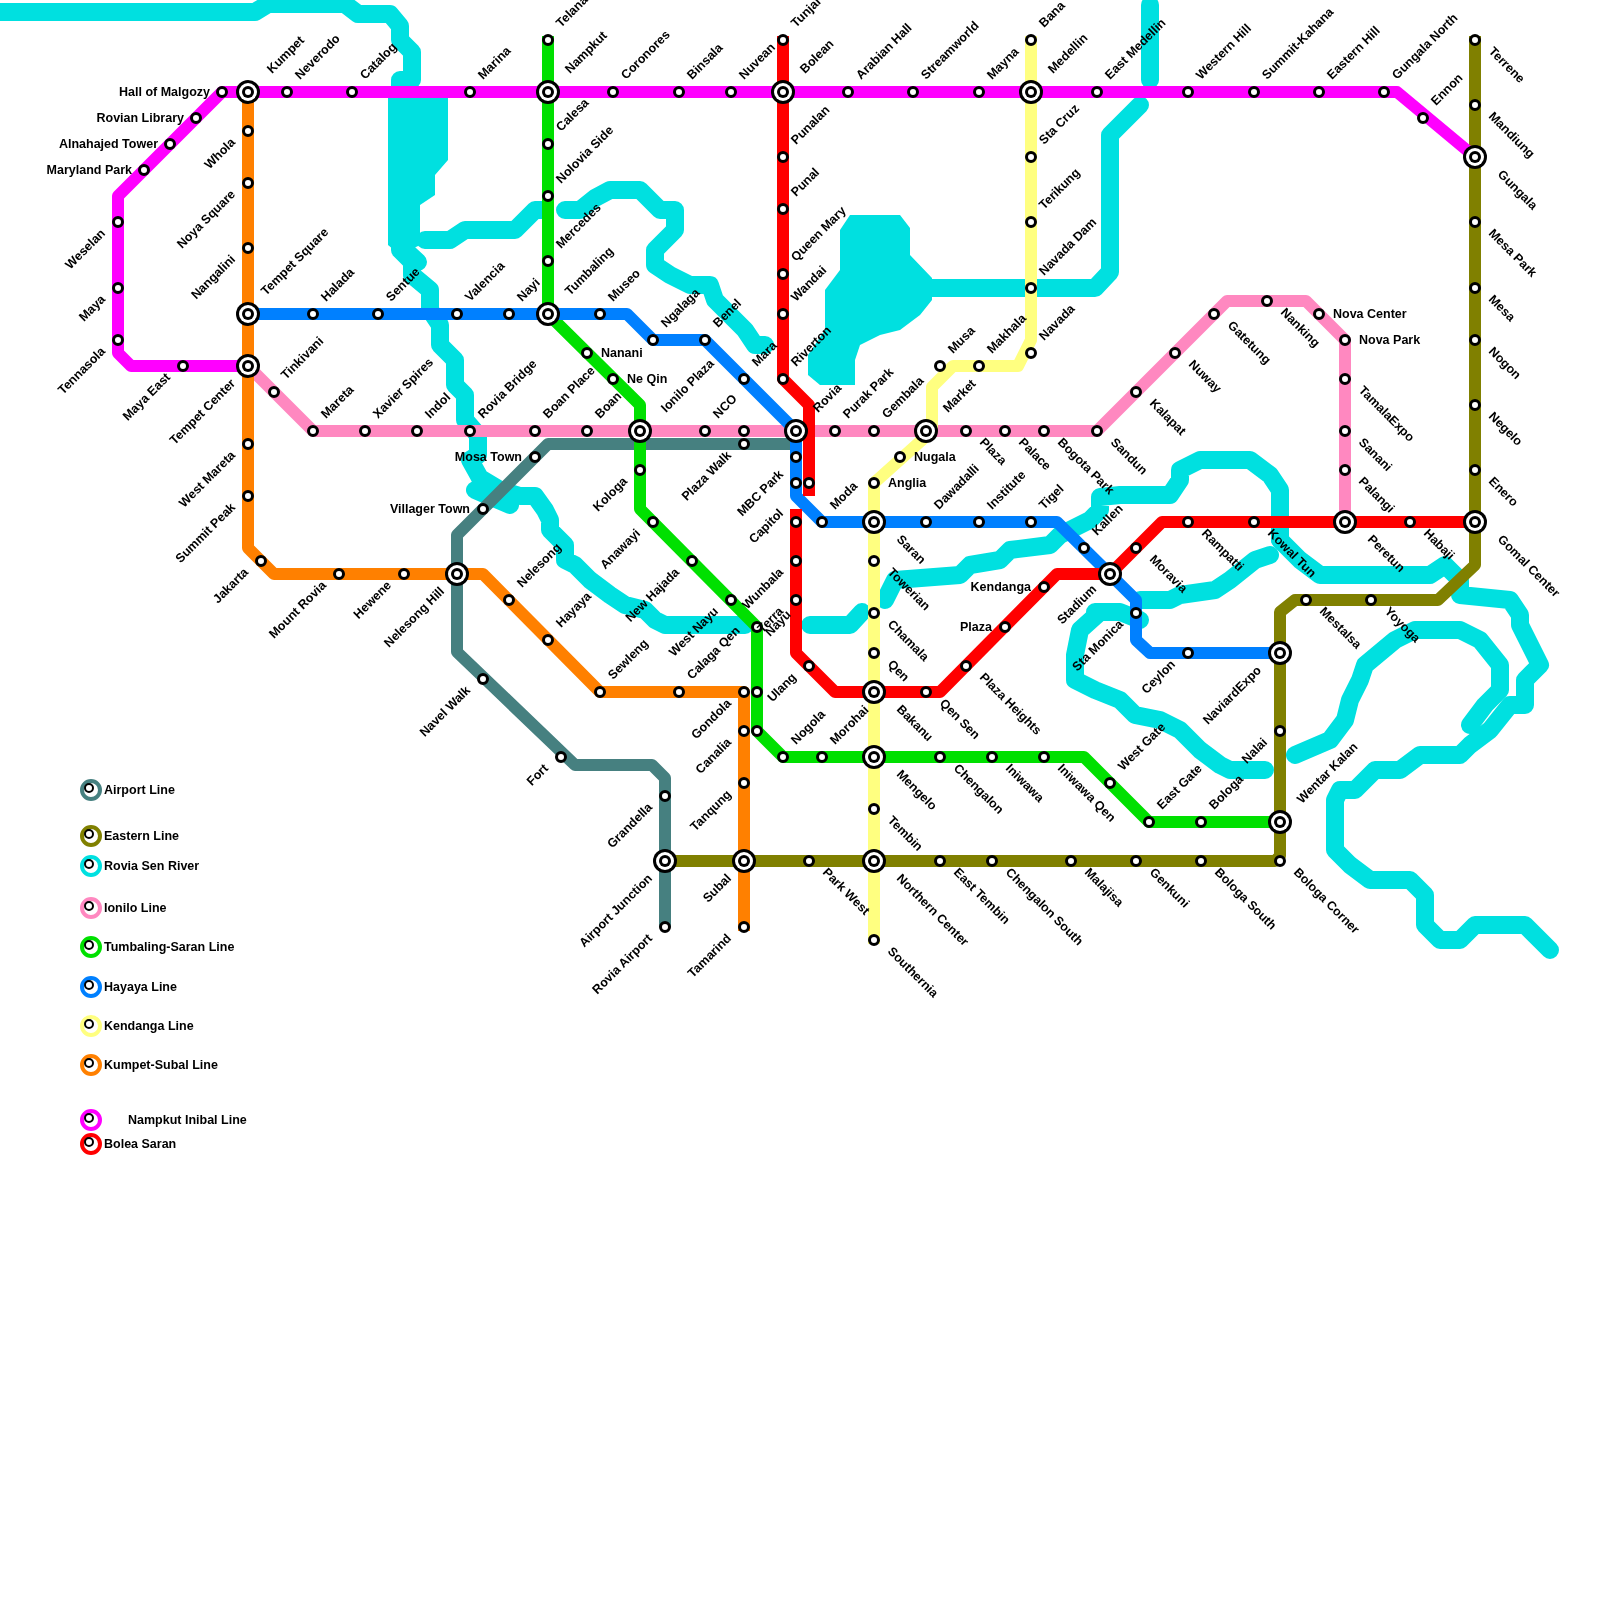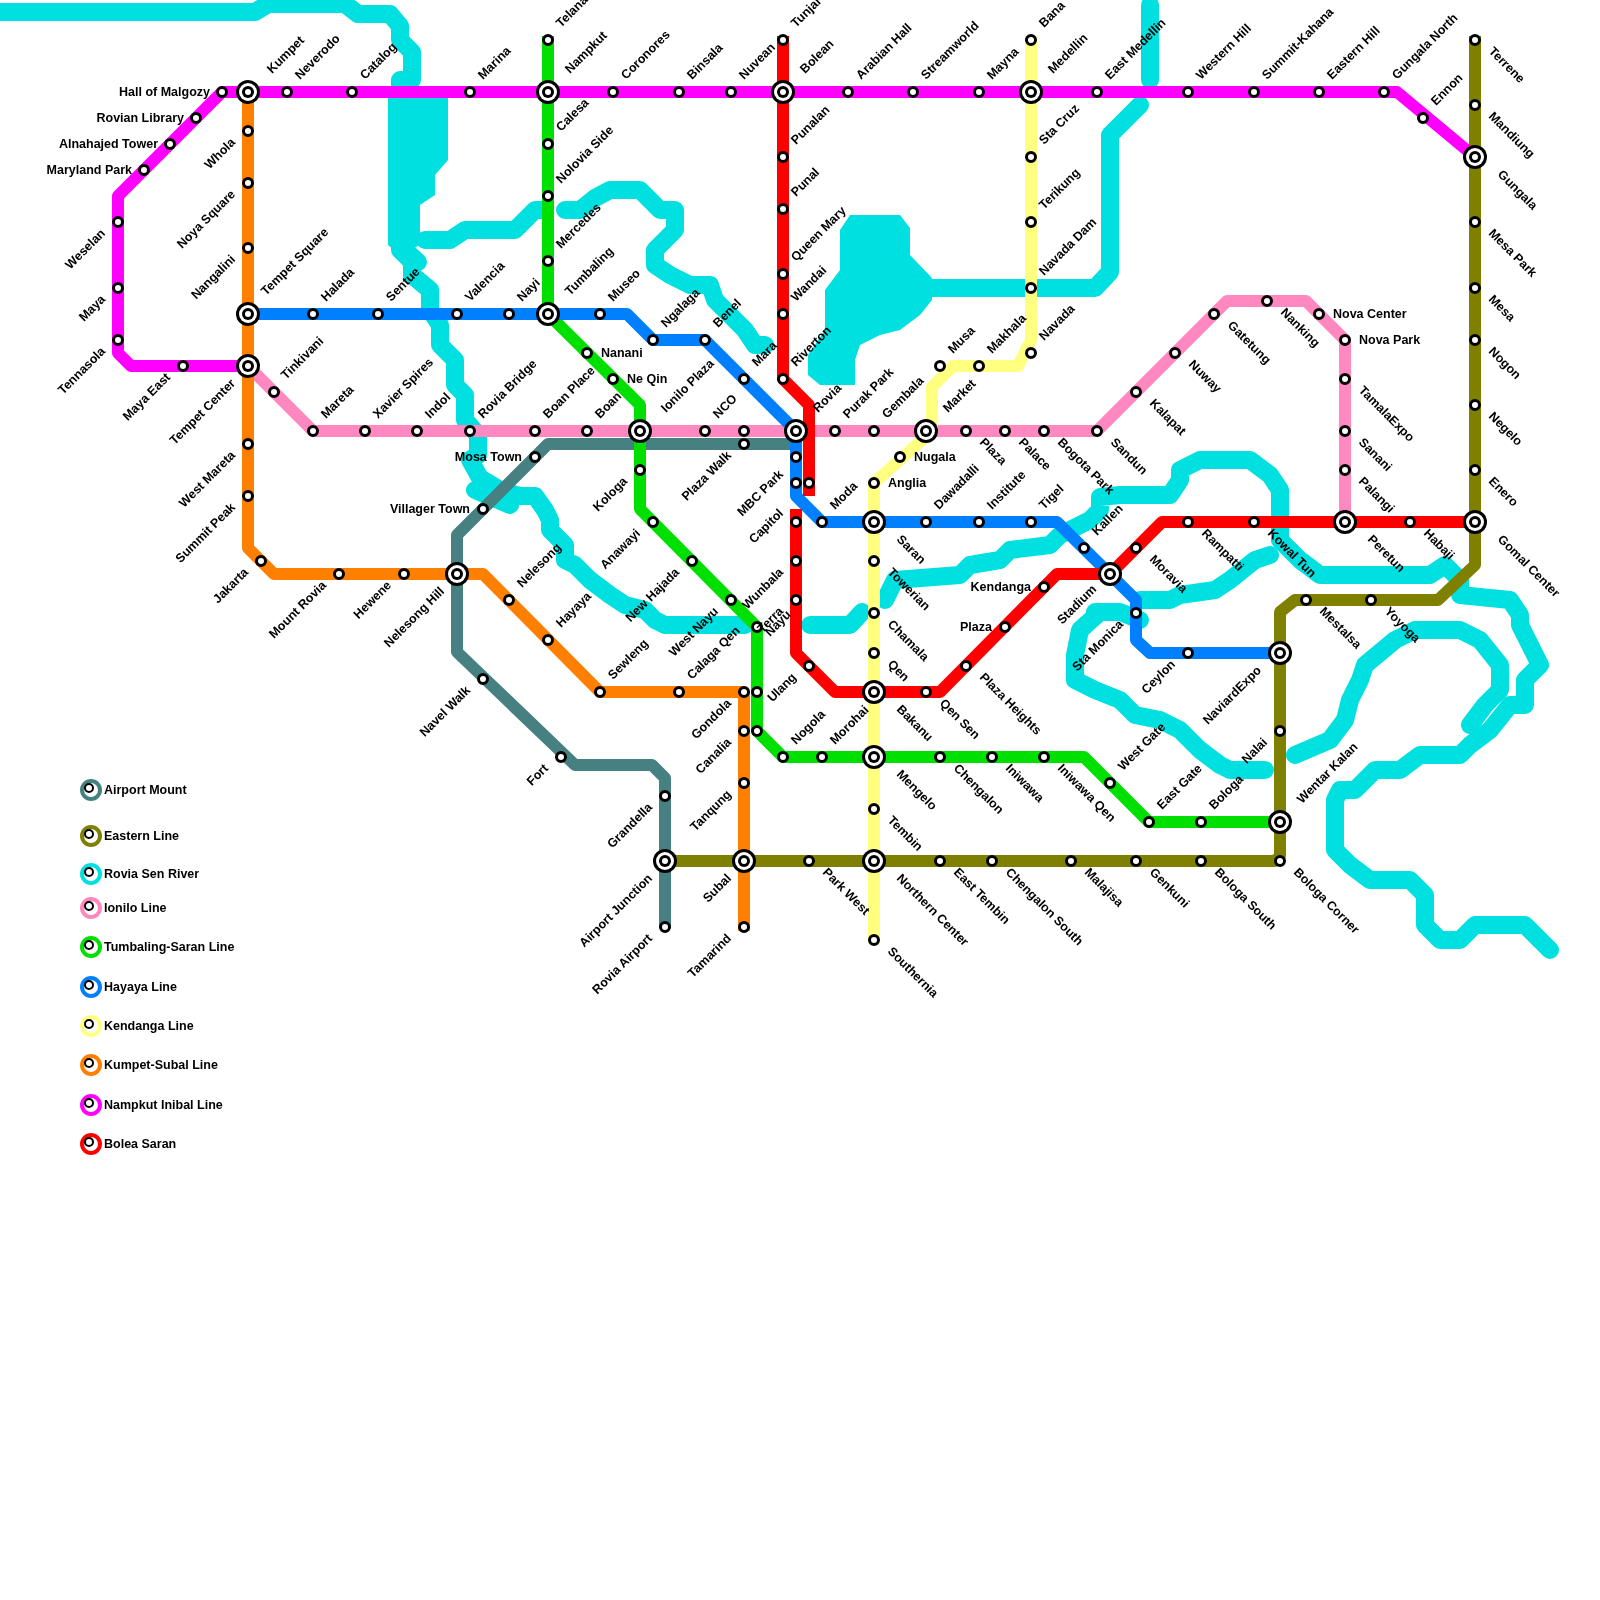--- a/index.html
+++ b/index.html
@@ -840,27 +840,27 @@
       <text class="lbl" x="1084" y="873" text-anchor="start" transform="rotate(45 1084 873)">Malajisa</text>
       <text class="lbl" x="1149" y="873" text-anchor="start" transform="rotate(45 1149 873)">Genkuni</text>
       <text class="lbl" x="1214" y="873" text-anchor="start" transform="rotate(45 1214 873)">Bologa South</text>
       <text class="lbl" x="1293" y="873" text-anchor="start" transform="rotate(45 1293 873)">Bologa Corner</text>
     </g>
 </svg>
 
 <div class="legend" id="legend">
     <div class="legend-item" style="top: -20px;">
       <span class="legend-swatch" style="border-color: rgb(70, 128, 128);"></span>
-      <span class="legend-text">Airport Mount</span>
+      <span class="legend-text">Airport Line</span>
     </div>
     <div class="legend-item" style="top: 26px;">
       <span class="legend-swatch" style="border-color: rgb(128, 128, 0);"></span>
       <span class="legend-text">Eastern Line</span>
     </div>
-    <div class="legend-item" style="top: 64px;">
+    <div class="legend-item" style="top: 56px;">
       <span class="legend-swatch" style="border-color: rgb(0, 224, 224);"></span>
       <span class="legend-text">Rovia Sen River</span>
     </div>
     <div class="legend-item" style="top: 97.9px;">
       <span class="legend-swatch" style="border-color: rgb(255, 136, 192);"></span>
       <span class="legend-text">Ionilo Line</span>
     </div>
     <div class="legend-item" style="top: 137.2px;">
       <span class="legend-swatch" style="border-color: rgb(0, 224, 0);"></span>
       <span class="legend-text">Tumbaling-Saran Line</span>
@@ -870,21 +870,21 @@
       <span class="legend-text">Hayaya Line</span>
     </div>
     <div class="legend-item" style="top: 215.8px;">
       <span class="legend-swatch" style="border-color: rgb(255, 255, 128);"></span>
       <span class="legend-text">Kendanga Line</span>
     </div>
     <div class="legend-item" style="top: 255.1px; text-align: right;">
       <span class="legend-swatch" style="border-color: rgb(255, 128, 0);"></span>
       <span class="legend-text">Kumpet-Subal Line</span>
     </div>
-    <div class="legend-item" style="top: 295px;">
+    <div class="legend-item" style="top: 310px; gap: 24px;">
       <span class="legend-swatch" style="border-color: rgb(255, 0, 255);"></span>
       <span class="legend-text">Nampkut Inibal Line</span>
     </div>
     <div class="legend-item" style="top: 333.7px;">
       <span class="legend-swatch" style="border-color: rgb(255, 0, 0);"></span>
       <span class="legend-text">Bolea Saran</span>
     </div>
   </div>
 
 </body></html>

